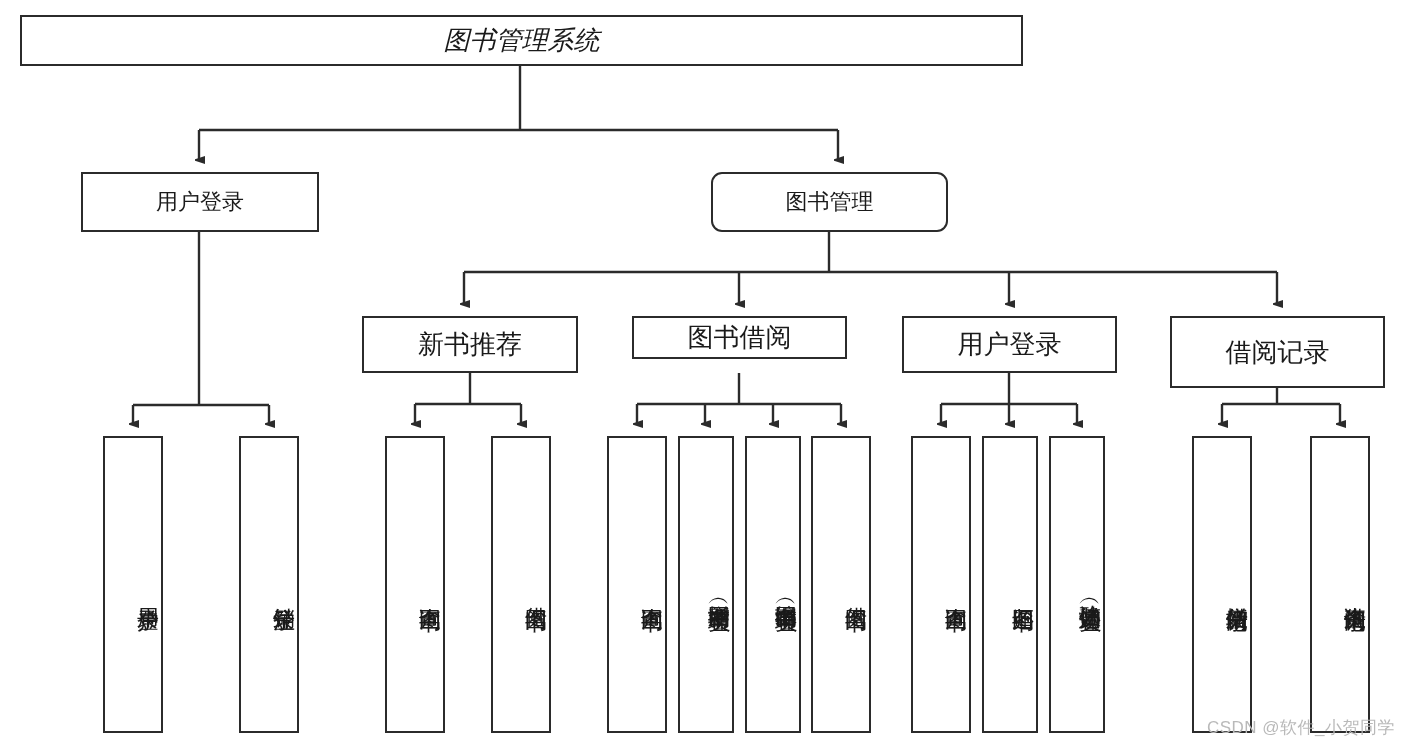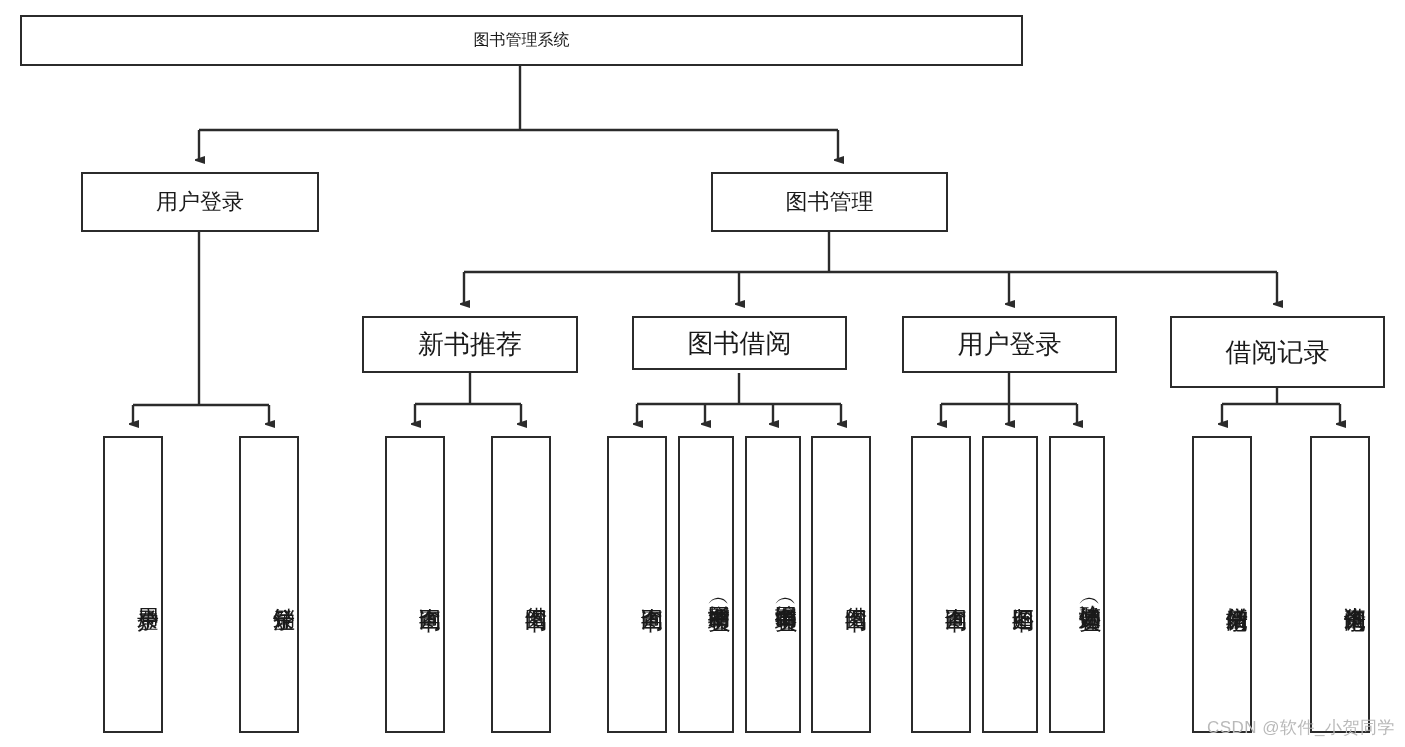--- a/index.html
+++ b/index.html
@@ -21,21 +21,22 @@
     position: absolute;
     box-sizing: border-box;
     border: 2px solid #2b2b2b;
     background: #ffffff;
     display: flex;
     align-items: center;
     justify-content: center;
     color: #1a1a1a;
   }
   .node.level1 {
-    font-size: 16px;
+    font-size: 26px;
+    font-style: italic;
   }
   .node.level2 {
     font-size: 22px;
   }
   .node.level3 {
     font-size: 26px;
   }
   .node.leaf {
     font-size: 22px;
     writing-mode: vertical-rl;
@@ -116,24 +117,24 @@
       <path d="M1277,373 L1277,404"></path>
       <path d="M1222,404 L1340,404"></path>
       <path d="M1222,404 L1222,424" marker-end="url(#arrow)"></path>
       <path d="M1340,404 L1340,424" marker-end="url(#arrow)"></path>
     </g>
   </svg>
 
   <div class="node level1" style="left:20px; top:15px; width:1003px; height:51px;">图书管理系统</div>
 
   <div class="node level2" style="left:81px; top:172px; width:238px; height:60px;">用户登录</div>
-  <div class="node level2" style="left:711px; top:172px; width:237px; height:60px;">图书管理</div>
+  <div class="node level2" style="left:711px; top:172px; width:237px; height:60px;border-radius:11px;">图书管理</div>
 
   <div class="node level3" style="left:362px; top:316px; width:216px; height:57px;">新书推荐</div>
-  <div class="node level3" style="left:632px; top:316px; width:215px; height:54px;">图书借阅</div>
+  <div class="node level3" style="left:632px; top:316px; width:215px; height:43px;">图书借阅</div>
   <div class="node level3" style="left:902px; top:316px; width:215px; height:57px;">用户登录</div>
   <div class="node level3" style="left:1170px; top:316px; width:215px; height:72px;">借阅记录</div>
 
   <div class="node leaf" style="left:103px; top:436px; width:60px; height:297px;">用户登录</div>
   <div class="node leaf" style="left:239px; top:436px; width:60px; height:297px;">注销登录</div>
 
   <div class="node leaf" style="left:385px; top:436px; width:60px; height:297px;">查询图书</div>
   <div class="node leaf" style="left:491px; top:436px; width:60px; height:297px;">借阅图书</div>
 
   <div class="node leaf" style="left:607px; top:436px; width:60px; height:297px;">查询图书</div>

